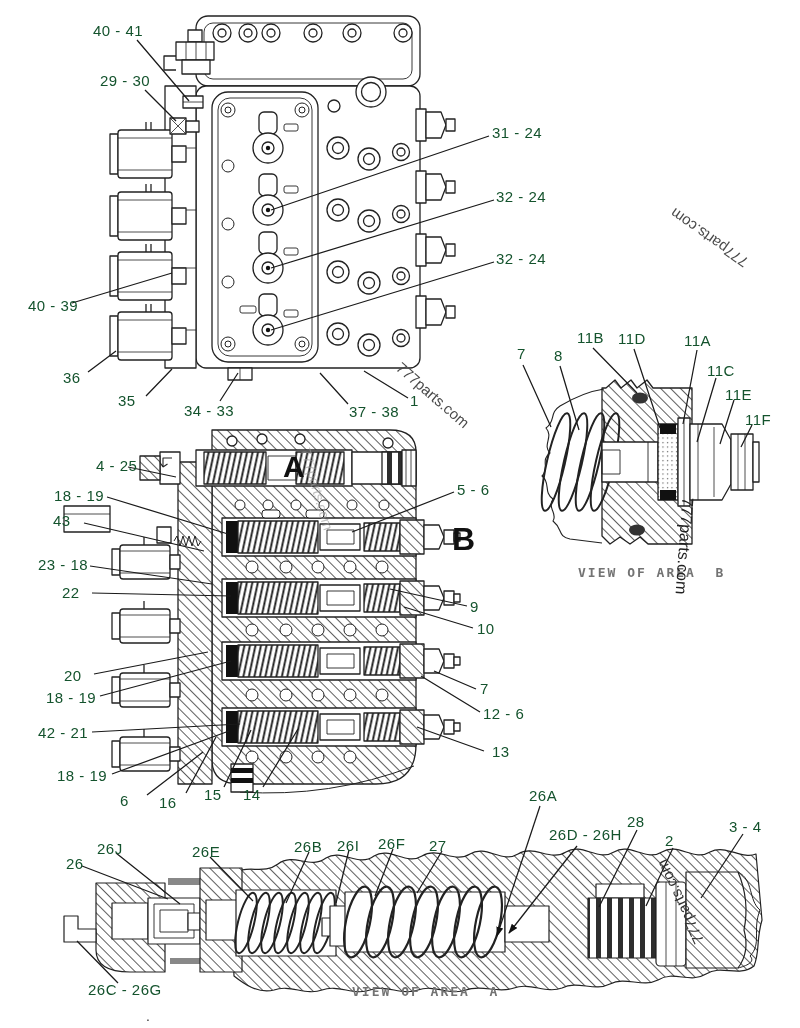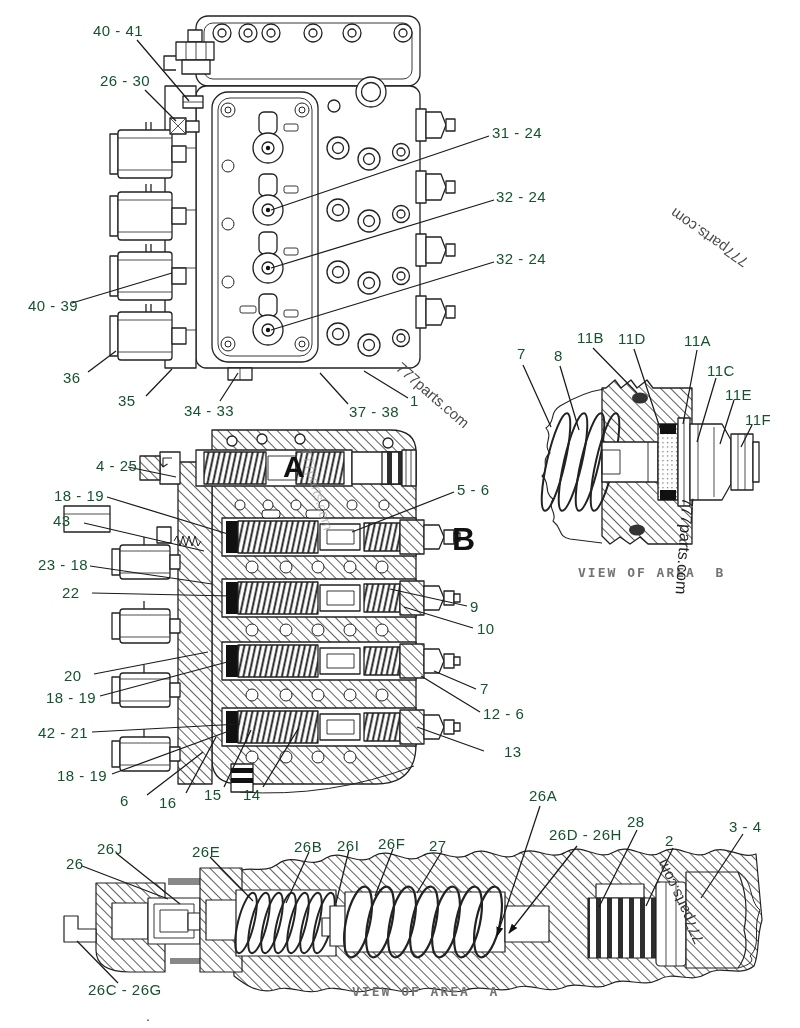--- a/index.html
+++ b/index.html
@@ -424,21 +424,21 @@
   </g>
 
   <g stroke="#1a1a1a" stroke-width="1.25" fill="none">
     <path d="M137,40 L189,101 M145,90 L176,121 M489,136 L271,210 M494,200 L271,268 M494,262 L271,330 M72,303 L172,273 M88,372 L116,351 M146,396 L172,369 M220,401 L238,373 M348,404 L320,373 M408,398 L364,371 M128,467 L176,477 M107,497 L228,534 M84,523 L204,551 M90,566 L212,584 M92,593 L231,596 M94,674 L208,652 M100,696 L231,661 M92,732 L240,724 M112,774 L229,731 M147,795 L203,752 M186,793 L216,737 M224,787 L251,730 M263,787 L298,729 M454,492 L352,532 M467,606 L390,589 M473,628 L404,607 M476,689 L434,671 M480,712 L421,676 M484,751 L417,727 M523,365 L551,427 M560,366 L579,430 M593,348 L637,393 M634,349 L660,428 M697,350 L683,424 M716,378 L697,442 M734,400 L720,444 M752,425 L741,447 M82,866 L168,899 M116,853 L180,904 M210,857 L253,901 M309,852 L286,903 M349,850 L336,903 M393,849 L375,896 M442,851 L417,893 M637,830 L599,907 M673,848 L646,906 M743,834 L701,898 M118,983 L77,941"></path>
     <line x1="540" y1="806" x2="497" y2="936" marker-end="url(#arr)"></line>
     <line x1="577" y1="846" x2="509" y2="933" marker-end="url(#arr)"></line>
   </g>
 </svg>
 
 <div class="co" style="left:93px;top:22px">40 - 41</div>
-<div class="co" style="left:100px;top:72px">26 - 30</div>
+<div class="co" style="left:100px;top:72px">29 - 30</div>
 <div class="co" style="left:492px;top:124px">31 - 24</div>
 <div class="co" style="left:496px;top:188px">32 - 24</div>
 <div class="co" style="left:496px;top:250px">32 - 24</div>
 <div class="co" style="left:28px;top:297px">40 - 39</div>
 <div class="co" style="left:63px;top:369px">36</div>
 <div class="co" style="left:118px;top:392px">35</div>
 <div class="co" style="left:184px;top:402px">34 - 33</div>
 <div class="co" style="left:349px;top:403px">37 - 38</div>
 <div class="co" style="left:410px;top:392px">1</div>
 
@@ -453,21 +453,21 @@
 <div class="co" style="left:57px;top:767px">18 - 19</div>
 <div class="co" style="left:120px;top:792px">6</div>
 <div class="co" style="left:159px;top:794px">16</div>
 <div class="co" style="left:204px;top:786px">15</div>
 <div class="co" style="left:243px;top:786px">14</div>
 <div class="co" style="left:457px;top:481px">5 - 6</div>
 <div class="co" style="left:470px;top:598px">9</div>
 <div class="co" style="left:477px;top:620px">10</div>
 <div class="co" style="left:480px;top:680px">7</div>
 <div class="co" style="left:483px;top:705px">12 - 6</div>
-<div class="co" style="left:504px;top:743px">13</div>
+<div class="co" style="left:492px;top:743px">13</div>
 
 <div class="big-letter" style="left:283px;top:450px">A</div>
 <div class="big-letter" style="left:452px;top:521px;font-size:32px">B</div>
 
 <div class="co" style="left:517px;top:345px">7</div>
 <div class="co" style="left:554px;top:347px">8</div>
 <div class="co" style="left:577px;top:329px">11B</div>
 <div class="co" style="left:618px;top:330px">11D</div>
 <div class="co" style="left:684px;top:332px">11A</div>
 <div class="co" style="left:707px;top:362px">11C</div>

